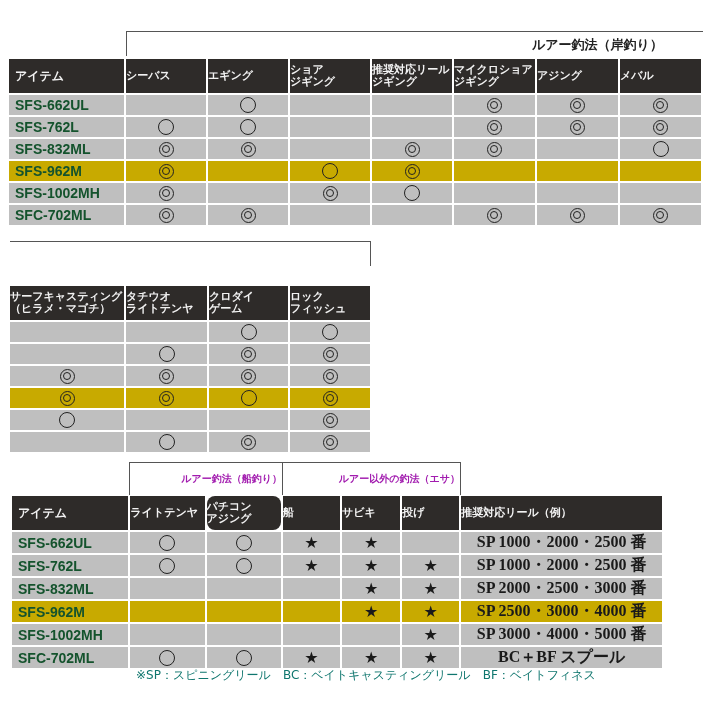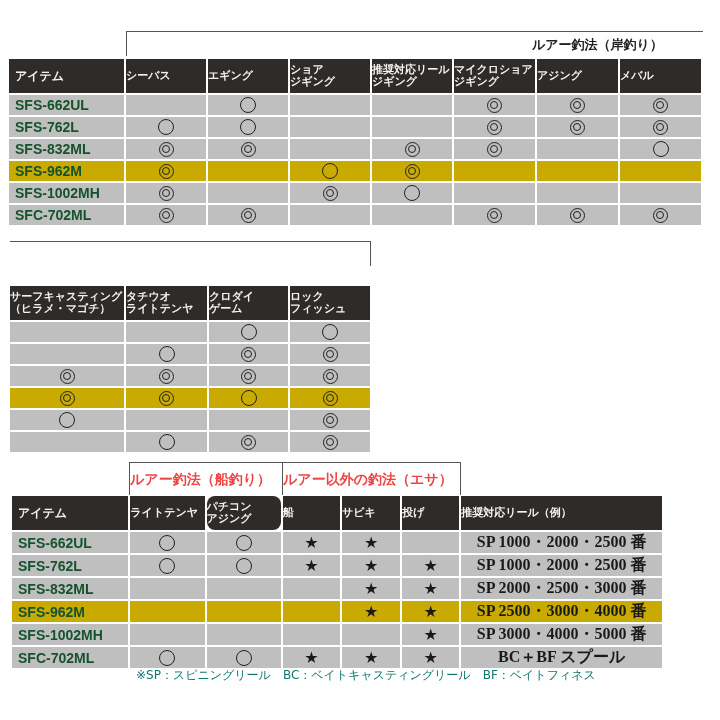--- a/index.html
+++ b/index.html
@@ -11,21 +11,21 @@
   th.item { text-align: left; padding-left: 6px; font-size: 12px; }
   td { background: #bfbfbf; text-align: center; padding: 0; font-size: 15px; color: #1a1a1a; }
   td.item { text-align: left; padding-left: 6px; font-weight: bold; font-size: 14px;
             font-family: "Liberation Sans", sans-serif; color: #14532d; }
   tr.hl td { background: #c8aa00; }
   td.mark { font-size: 16px; line-height: 16px; }
   td.reel { font-weight: bold; font-size: 16px; font-family: Liberation Serif, serif; }
   .bracket { position: absolute; border: 1.5px solid #555; }
   .grp-label { position: absolute; font-weight: bold; font-size: 13px; color: #222; }
   .grp-box { position: absolute; border: 1.5px solid #555; border-bottom: none; background: #fff;
-             font-weight: bold; font-size: 14px; color: #ef4444; text-align: left; line-height: 32px; }
+             font-weight: bold; font-size: 10px; color: #a21caf; text-align: right; line-height: 32px; }
   .dbl { display: inline-block; width: 13px; height: 13px; border: 1.5px solid #222; border-radius: 50%;
          position: relative; vertical-align: middle; }
   .dbl::after { content: ""; position: absolute; left: 2px; top: 2px; width: 6px; height: 6px;
          border: 1.5px solid #222; border-radius: 50%; }
   .sgl { display: inline-block; width: 14px; height: 14px; border: 1.5px solid #222; border-radius: 50%;
          vertical-align: middle; }
   .footnote { position: absolute; left: 136px; top: 667px; font-size: 12px; color: #0f766e; white-space: pre; }
 </style>
 </head>
 <body>

